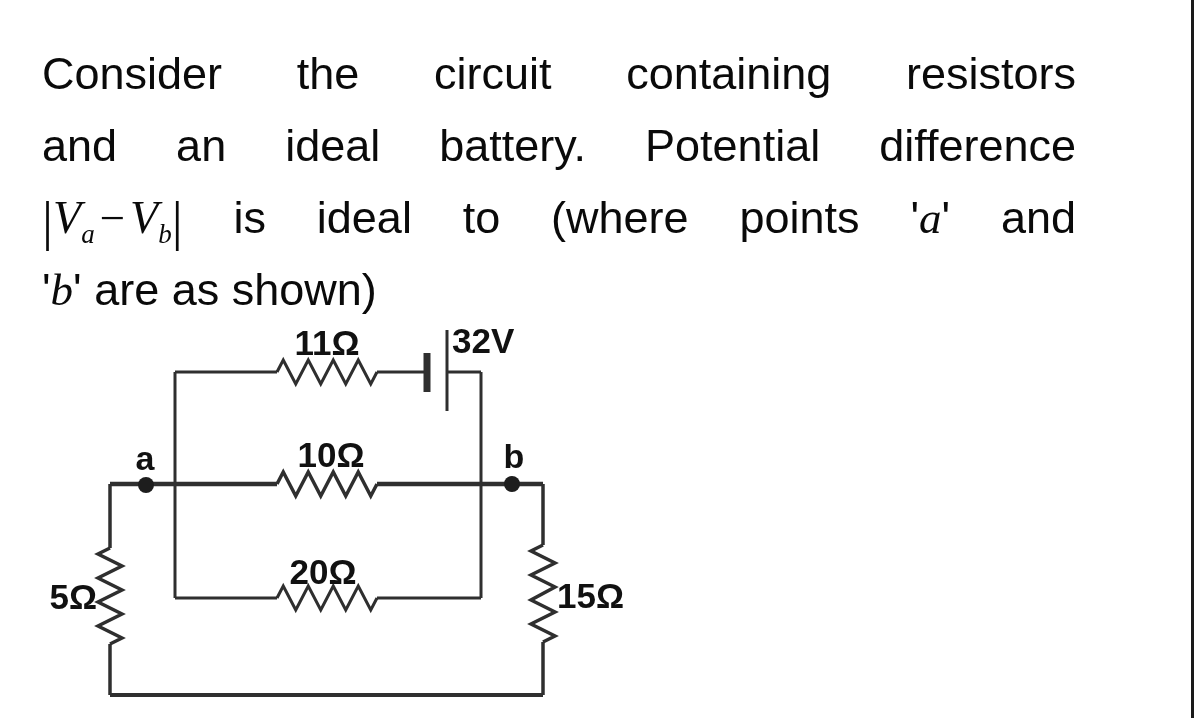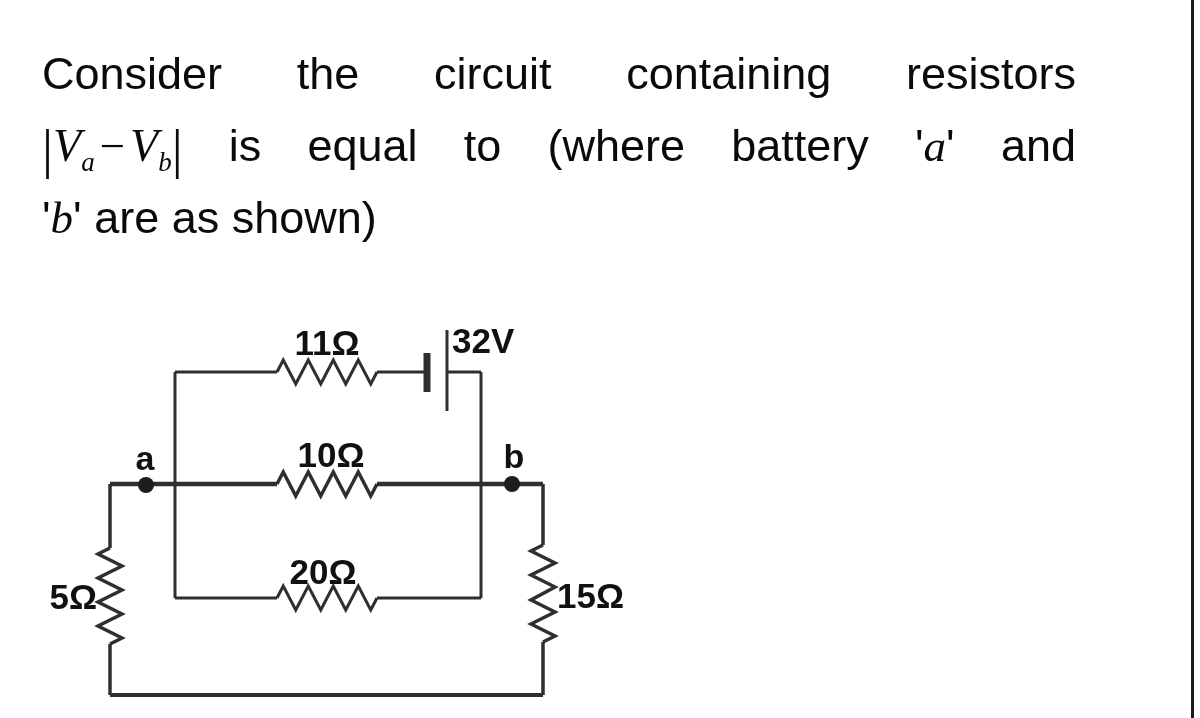--- a/index.html
+++ b/index.html
@@ -94,23 +94,24 @@
     background: #1a1a1a;
   }
 </style>
 </head>
 <body>
 
 <div id="page">
 
   <div class="text-block">
     <div class="tline">Consider the circuit containing resistors</div>
+    <div class="tline">and an ideal battery. Potential difference</div>
     <div class="tline">
       <span class="math"><span class="bar">|</span><span class="mvar">V</span><sub>a</sub><span class="mop">−</span><span class="mvar">V</span><sub>b</sub><span class="bar">|</span></span>
-      <span>is equal to (where battery</span>
+      <span>is ideal to (where points</span>
       <span><span>'</span><span class="pvar">a</span><span>' and</span></span>
     </div>
     <div class="tline last"><span>'</span><span class="pvar">b</span><span>' are as shown)</span></div>
   </div>
 
   <svg class="circuit-svg" width="700" height="403" viewBox="0 315 700 403" xmlns="http://www.w3.org/2000/svg">
 
     <path stroke-width="3" d="M175 372 H277"></path>
     <path stroke-width="3" d="M277 372 L283.25 360 L295.75 384 L308.25 360 L320.75 384 L333.25 360 L345.75 384 L358.25 360 L370.75 384 L377 372"></path>
     <path stroke-width="3" d="M377 372 H424"></path>

